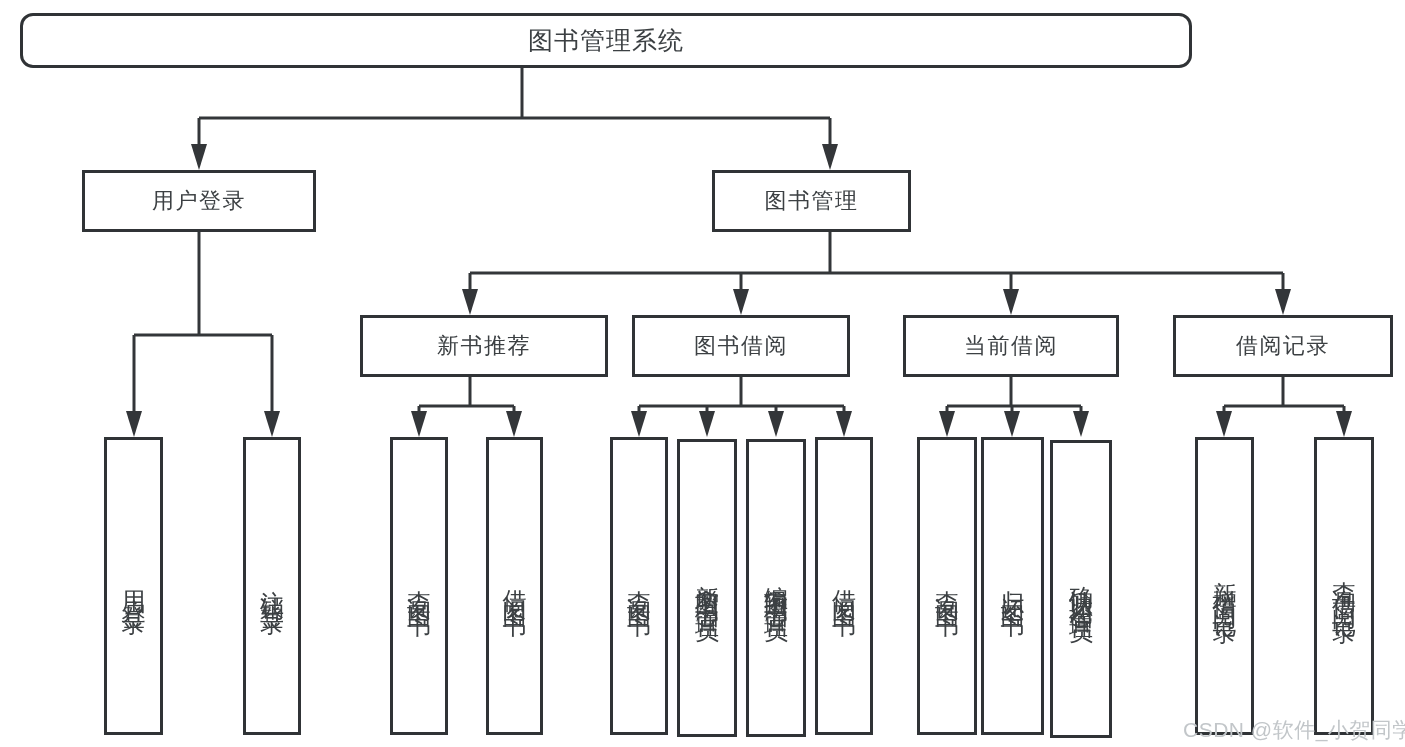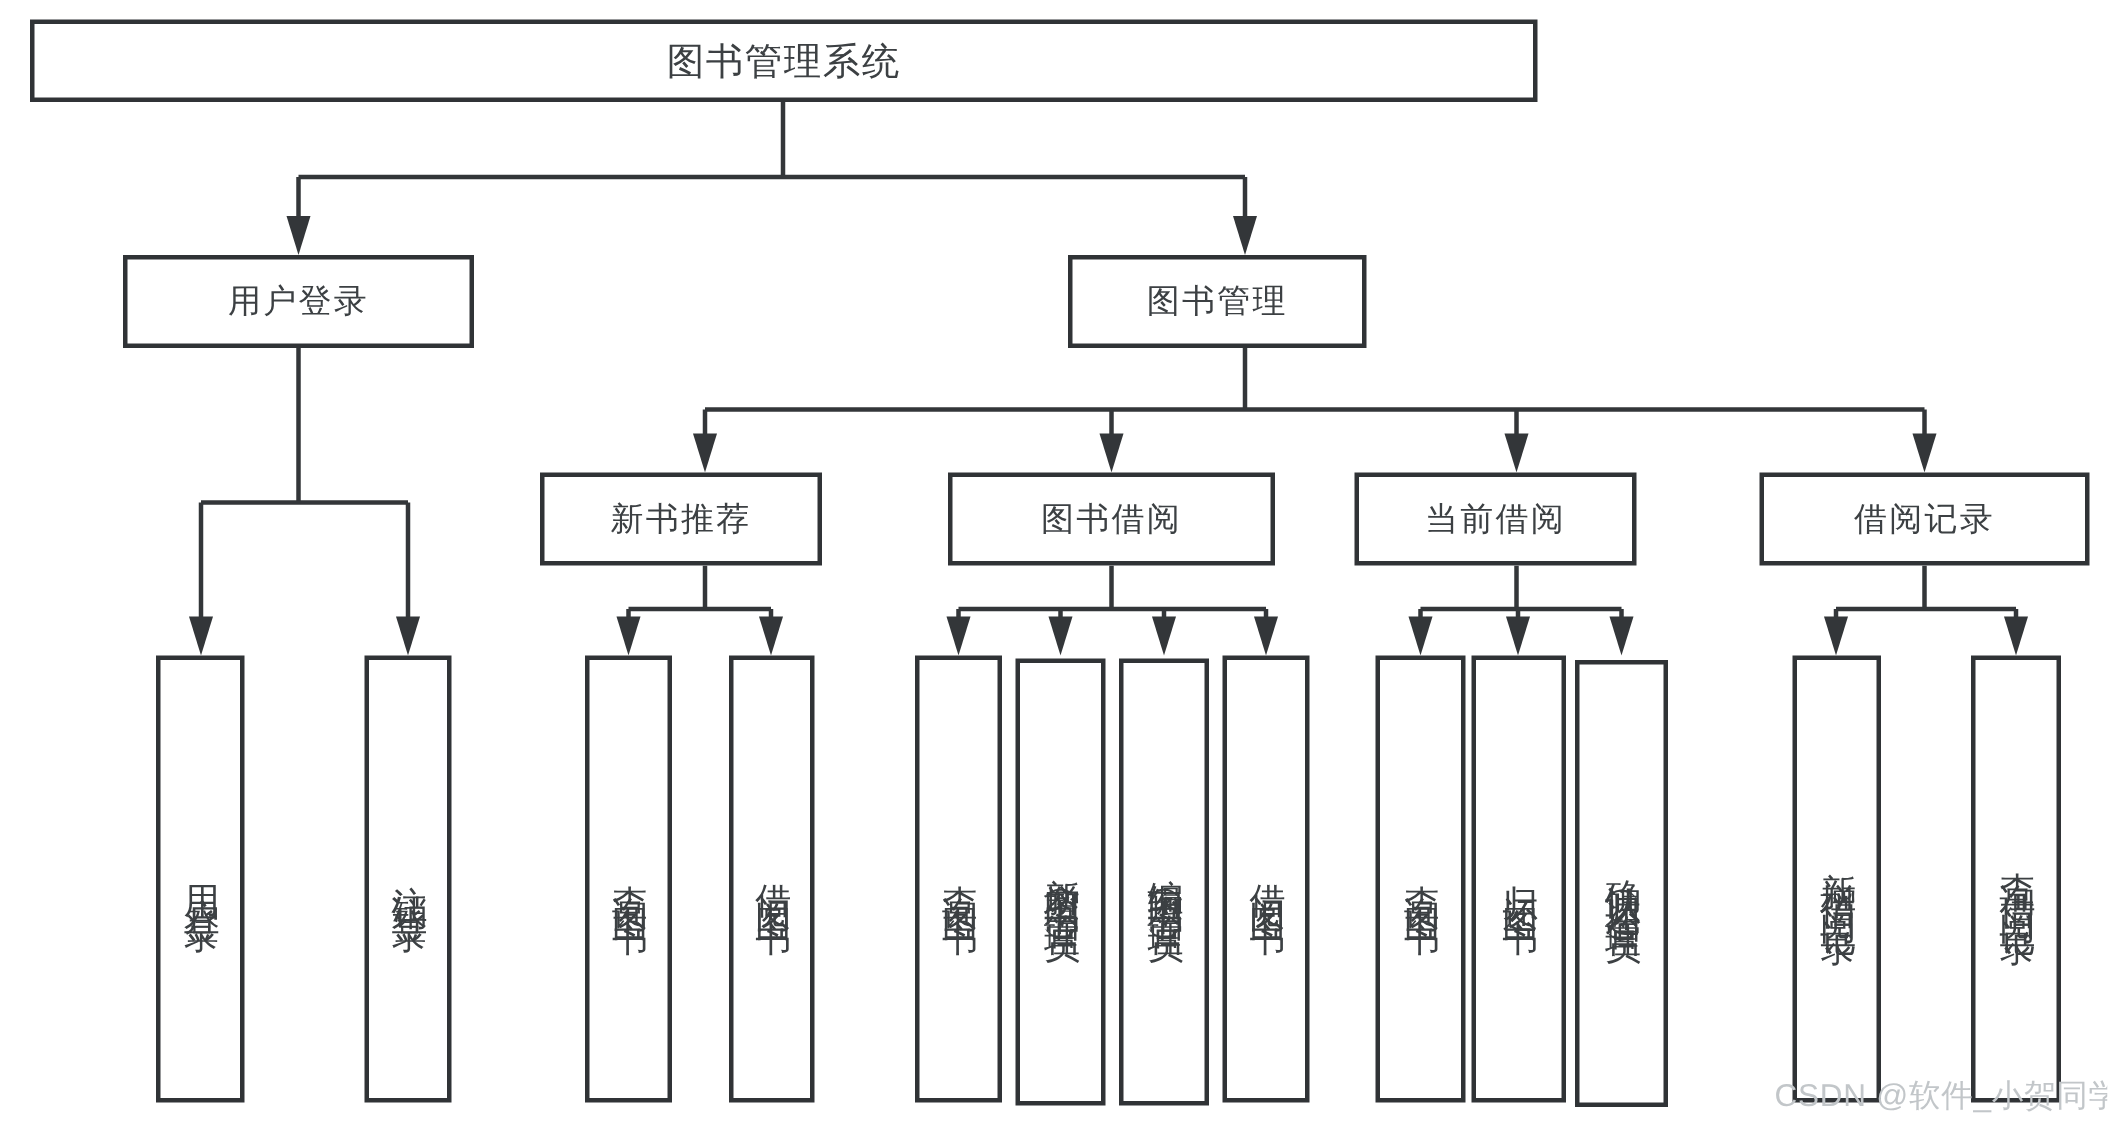--- a/index.html
+++ b/index.html
@@ -103,28 +103,28 @@
       <polygon points="1073,411 1089,411 1081,437"></polygon>
 
     <line x1="1283" y1="377" x2="1283" y2="406"></line>
     <line x1="1224" y1="406" x2="1344" y2="406"></line>
     <line x1="1224" y1="406" x2="1224" y2="415"></line>
       <polygon points="1216,411 1232,411 1224,437"></polygon>
     <line x1="1344" y1="406" x2="1344" y2="415"></line>
       <polygon points="1336,411 1352,411 1344,437"></polygon>
   </svg>
 
-  <div class="node h-node root-node" style="left:20px;top:13px;width:1005px;height:55px;">图书管理系统</div>
+  <div class="node h-node root-node" style="left:20px;top:13px;width:1172px;height:55px;border-radius:13px;">图书管理系统</div>
 
   <div class="node h-node" style="left:82px;top:170px;width:234px;height:62px;">用户登录</div>
   <div class="node h-node" style="left:712px;top:170px;width:199px;height:62px;">图书管理</div>
 
-  <div class="node h-node" style="left:360px;top:315px;width:188px;height:62px;">新书推荐</div>
+  <div class="node h-node" style="left:360px;top:315px;width:248px;height:62px;">新书推荐</div>
   <div class="node h-node" style="left:632px;top:315px;width:218px;height:62px;">图书借阅</div>
-  <div class="node h-node" style="left:903px;top:315px;width:188px;height:62px;">当前借阅</div>
+  <div class="node h-node" style="left:903px;top:315px;width:216px;height:62px;">当前借阅</div>
   <div class="node h-node" style="left:1173px;top:315px;width:220px;height:62px;">借阅记录</div>
 
   <div class="node v-node ls-wide" style="left:104px;top:437px;width:59px;height:298px;">用户登录</div>
   <div class="node v-node ls-wide" style="left:243px;top:437px;width:58px;height:298px;">注销登录</div>
 
   <div class="node v-node ls-wide" style="left:390px;top:437px;width:58px;height:298px;">查询图书</div>
   <div class="node v-node ls-wide" style="left:486px;top:437px;width:57px;height:298px;">借阅图书</div>
 
   <div class="node v-node ls-wide" style="left:610px;top:437px;width:58px;height:298px;">查询图书</div>
   <div class="node v-node ls-tight" style="left:677px;top:439px;width:60px;height:298px;">新增图书（管理员）</div>

